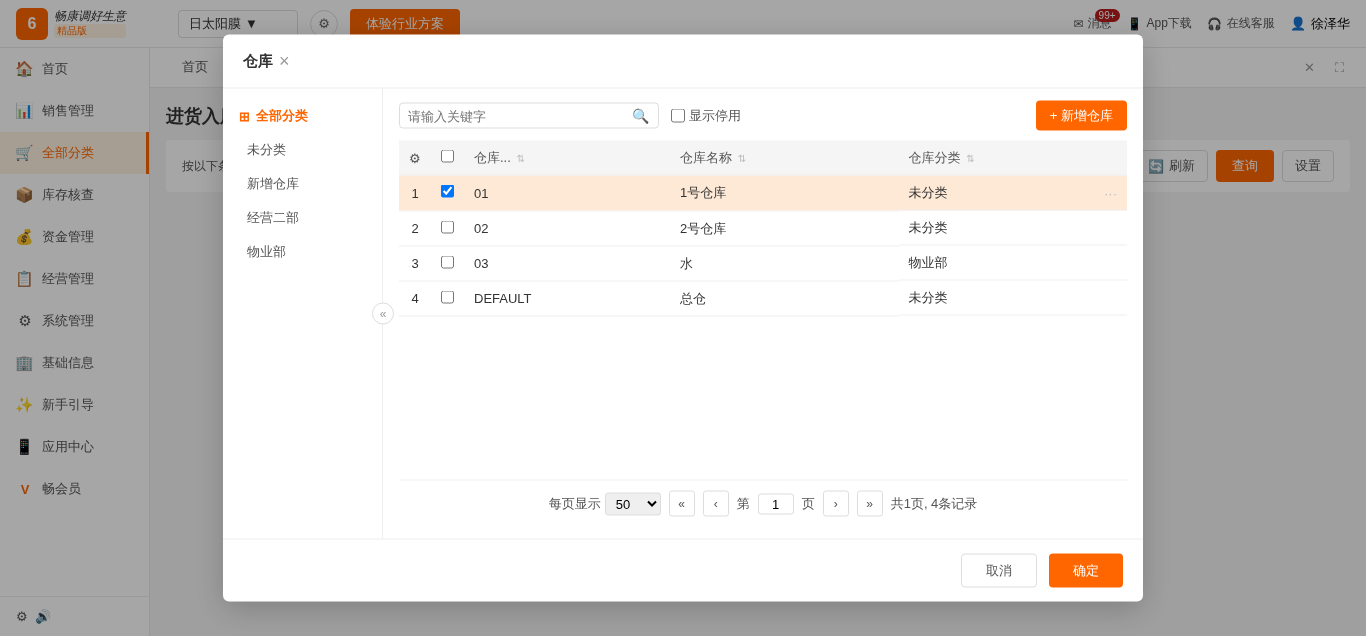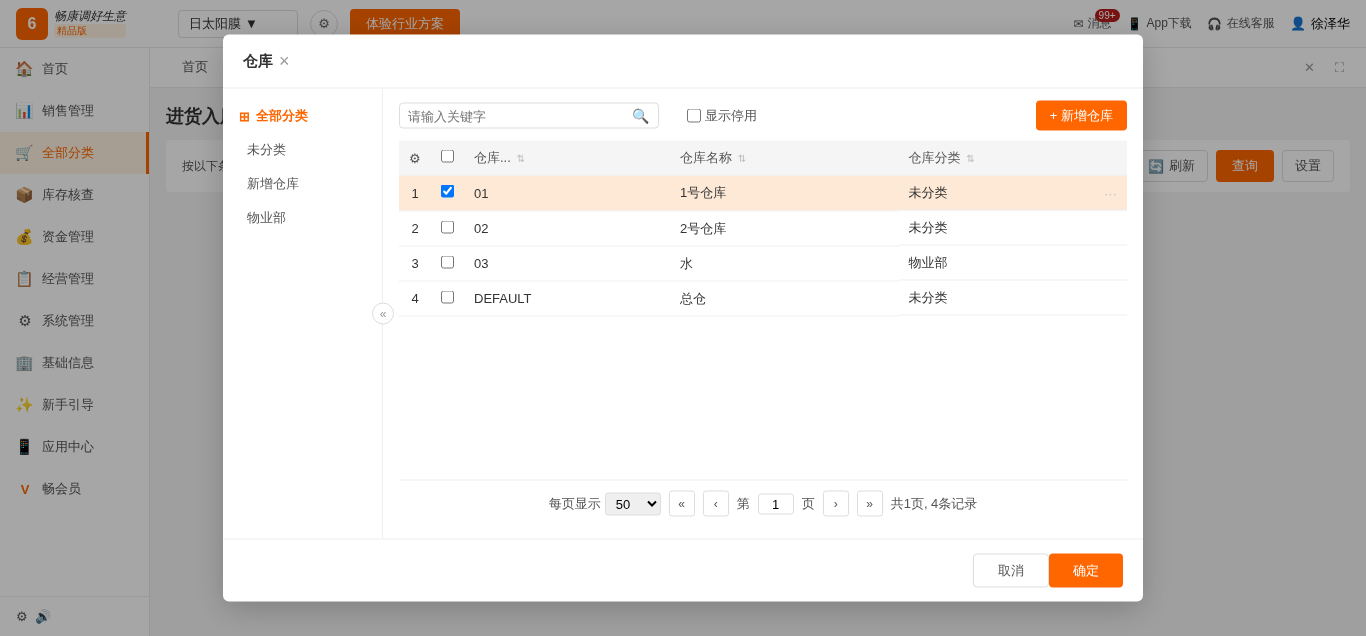--- a/index.html
+++ b/index.html
@@ -144,21 +144,21 @@
       background: #fff; border: 1px solid #ddd; border-radius: 50%;
       display: flex; align-items: center; justify-content: center;
       cursor: pointer; font-size: 12px; color: #999; z-index: 5;
     }
 
     
     .table-panel {
       flex: 1; padding: 12px 16px; display: flex; flex-direction: column; gap: 10px;
     }
     .table-toolbar {
-      display: flex; align-items: center; gap: 28px;
+      display: flex; align-items: center; gap: 12px;
     }
     .search-input-wrap {
       display: flex; align-items: center;
       border: 1px solid #ddd; border-radius: 4px;
       padding: 4px 8px; gap: 6px; flex: 1; max-width: 260px;
     }
     .search-input-wrap input {
       border: none; outline: none; font-size: 13px; flex: 1; color: #333;
     }
     .search-icon { color: #bbb; font-size: 14px; cursor: pointer; }
@@ -202,21 +202,21 @@
       display: flex; align-items: center; justify-content: center;
       cursor: pointer; color: #555; background: #fff; font-size: 12px;
     }
     .page-input {
       width: 36px; border: 1px solid #ddd; border-radius: 3px;
       padding: 2px 4px; text-align: center; font-size: 13px;
     }
 
     
     .modal-footer {
-      display: flex; justify-content: flex-end; 
+      display: flex; justify-content: flex-end; gap: 12px;
       padding: 14px 20px; border-top: 1px solid #eee;
     }
     .btn-cancel {
       background: #fff; color: #555; border: 1px solid #ddd;
       border-radius: 4px; padding: 7px 24px; cursor: pointer; font-size: 13px;
     }
     .btn-confirm {
       background: #f60; color: #fff; border: none;
       border-radius: 4px; padding: 7px 24px; cursor: pointer; font-size: 13px;
     }
@@ -375,20 +375,23 @@
     <div class="category-panel" style="position:relative;">
       <div class="category-header">
         <span>⊞</span>
         <span>全部分类</span>
       </div>
       <div class="category-item">
         <span>未分类</span>
       </div>
       <div class="category-item">
         <span>新增仓库</span>
+      </div>
+      <div class="category-item">
+        <span>经营二部</span>
       </div>
       <div class="category-item">
         <span>物业部</span>
       </div>
       <div class="collapse-btn">
         <span>«</span>
       </div>
     </div>
 
     <div class="table-panel">

